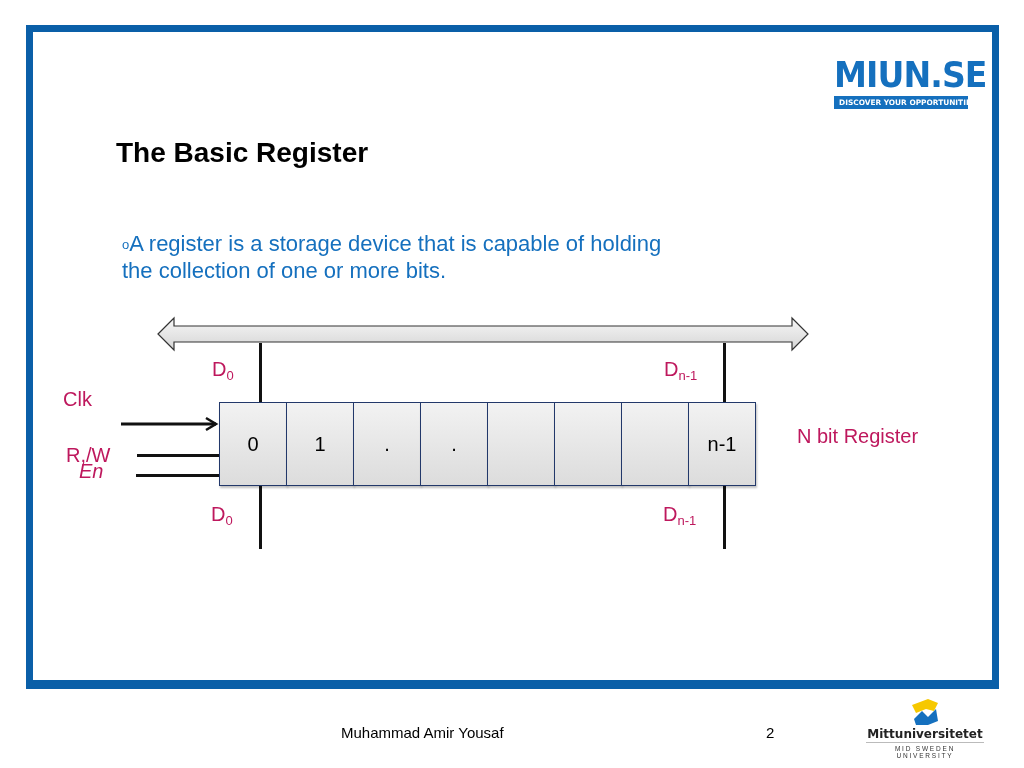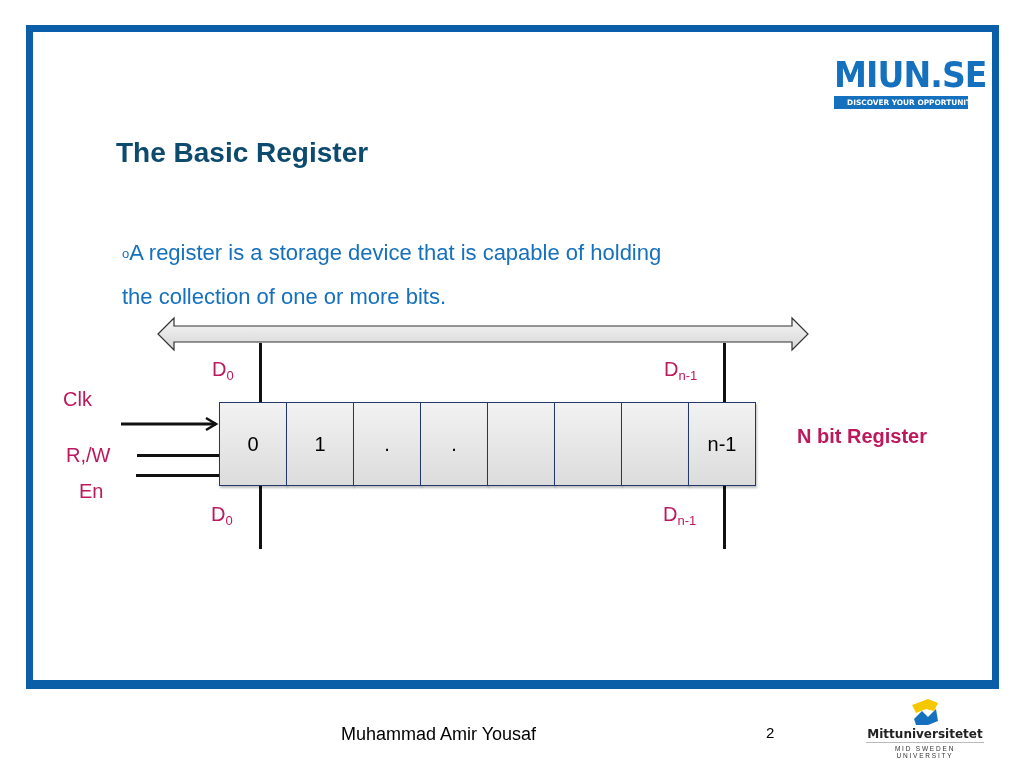--- a/index.html
+++ b/index.html
@@ -16,49 +16,49 @@
     }
     .logo-miun { position: absolute; left: 834px; top: 57px; width: 134px; text-align: right; }
     .logo-miun .big {
       font-family: "DejaVu Sans", sans-serif; font-weight: bold;
       color: #1570be; font-size: 36px; line-height: 36px; letter-spacing: -1px;
       transform: scaleX(0.92); transform-origin: left;
     }
     .logo-miun .tag {
       margin-top: 3px; background: #1570be; color: #fff;
       font-family: "DejaVu Sans", sans-serif; font-weight: bold;
-      font-size: 7.4px; padding: 2px 13px; white-space: nowrap; letter-spacing: 0px;
+      font-size: 7.4px; padding: 2px 5px; white-space: nowrap; letter-spacing: 0px;
     }
     .title {
       position: absolute; left: 116px; top: 137px;
-      color: #0c4a6e; font-weight: bold; font-size: 28px;
+      color: #000000; font-weight: bold; font-size: 28px;
     }
     .bullet {
       position: absolute; left: 122px; top: 231px; width: 560px;
-      color: #1570be; font-size: 22px; line-height: 43px;
+      color: #1570be; font-size: 22px; line-height: 26px;
     }
     .bullet .mark { font-size: 13px; vertical-align: 2px; }
     .diagram-label { position: absolute; font-size: 20px; color: #be185d; }
     .diagram-label sub { font-size: 13px; vertical-align: -4px; }
     .vline { position: absolute; width: 3px; background: #111; }
     .hline { position: absolute; height: 3px; background: #111; }
     .register {
       position: absolute; left: 219px; top: 402px; height: 84px;
       display: flex;
     }
     .cell {
       width: 66px; height: 82px;
       border: 1px solid #22386a; margin-left: -1px;
       background: linear-gradient(#f2f2f2, #dcdcdc);
       box-shadow: 1px 2px 2px rgba(0,0,0,0.25);
       display: flex; align-items: center; justify-content: center;
       font-size: 20px; color: #000;
     }
     .cell:first-child { margin-left: 0; }
-    .footer-author { position: absolute; left: 341px; top: 724px; font-size: 18px; color: #000; }
+    .footer-author { position: absolute; left: 341px; top: 724px; font-size: 15px; color: #000; }
     .footer-page { position: absolute; left: 766px; top: 724px; font-size: 15px; color: #000; }
     .logo-mitt { position: absolute; left: 860px; top: 697px; width: 130px; text-align: center; }
     .logo-mitt .name { font-size: 12px; color: #222; margin-top: 0px; font-family: "DejaVu Sans", sans-serif; font-weight: bold; }
     .logo-mitt .sub {
       font-size: 6.5px; letter-spacing: 1.8px; color: #333;
       border-top: 1px solid #bbb; padding-top: 2px; margin: 1px 6px 0 6px;
     }
   </style>
 </head>
 <body>
@@ -99,41 +99,41 @@
 </div>
 <div class="diagram-label" style="left:211px;top:503px;">
   <span>D</span><sub>0</sub>
 </div>
 <div class="diagram-label" style="left:663px;top:503px;">
   <span>D</span><sub>n-1</sub>
 </div>
 
 <div class="diagram-label" style="left:63px;top:388px;text-align:right;">Clk</div>
 <div class="diagram-label" style="left:66px;top:444px;">R,/W</div>
-<div class="diagram-label" style="left:79px;top:480px;">En</div>
+<div class="diagram-label" style="left:79px;top:460px;font-style:italic;">En</div>
 
 <svg style="position:absolute;left:118px;top:416px;" width="102" height="16" viewBox="0 0 102 16">
   <line x1="3" y1="8" x2="98" y2="8" stroke="#111" stroke-width="3"></line>
   <polyline points="88,2 98,8 88,14" fill="none" stroke="#111" stroke-width="2.5"></polyline>
 </svg>
 <div class="hline" style="left:137px;top:454px;width:82px;"></div>
 <div class="hline" style="left:136px;top:474px;width:83px;"></div>
 
 <div class="register">
   <div class="cell">0</div>
   <div class="cell">1</div>
   <div class="cell">.</div>
   <div class="cell">.</div>
   <div class="cell"></div>
   <div class="cell"></div>
   <div class="cell"></div>
   <div class="cell">n-1</div>
 </div>
 
-<div class="diagram-label" style="left:797px;top:425px;font-weight:bold;">N bit Register</div>
+<div class="diagram-label" style="left:797px;top:425px;">N bit Register</div>
 
 <div class="footer-author">Muhammad Amir Yousaf</div>
 <div class="footer-page">2</div>
 
 <div class="logo-mitt">
   <svg width="34" height="30" viewBox="0 0 34 30" style="display:block;margin:0 auto;">
     <path d="M4,8 L20,2 L30,6 L26,14 L18,12 L8,16 Z" fill="#f6c800"></path>
     <path d="M6,22 L14,14 L20,20 L28,12 L30,24 L20,28 L8,28 Z" fill="#1570be"></path>
   </svg>
   <div class="name">Mittuniversitetet</div>

